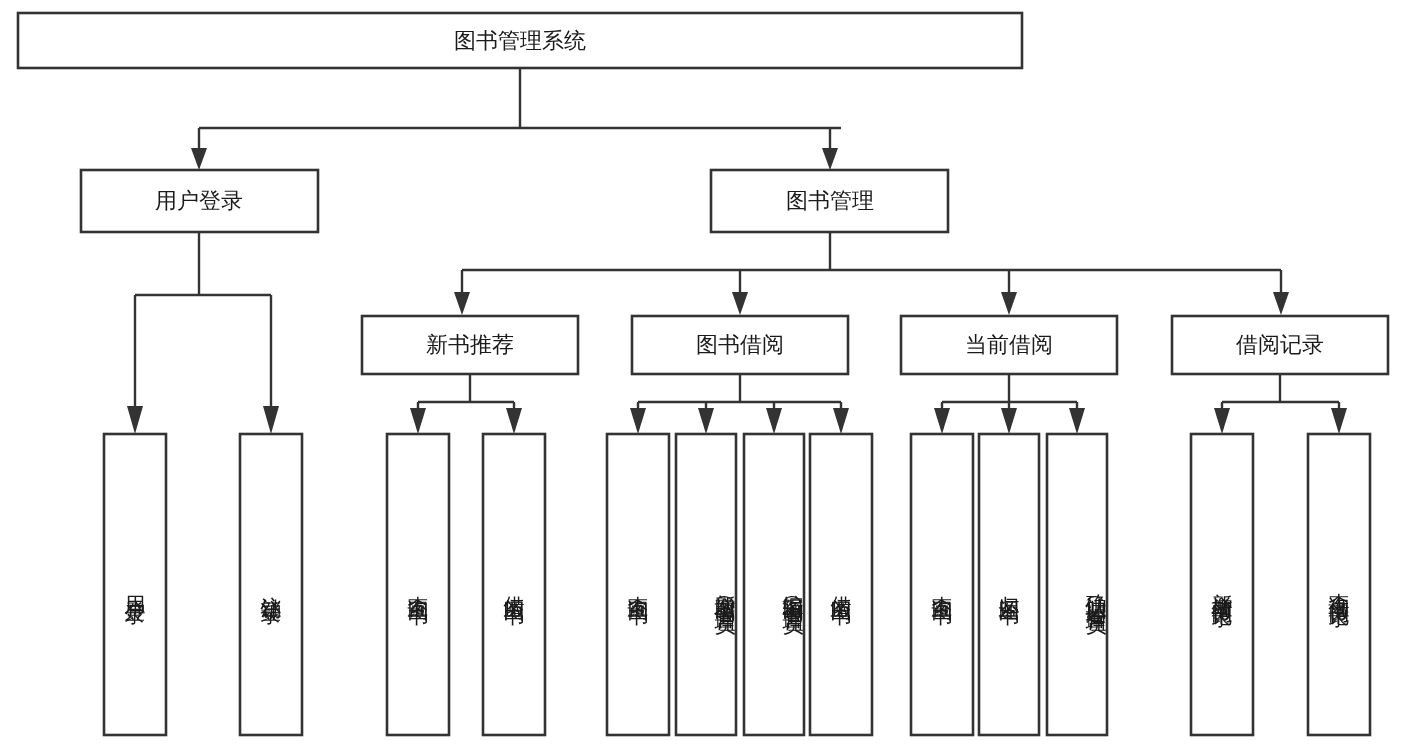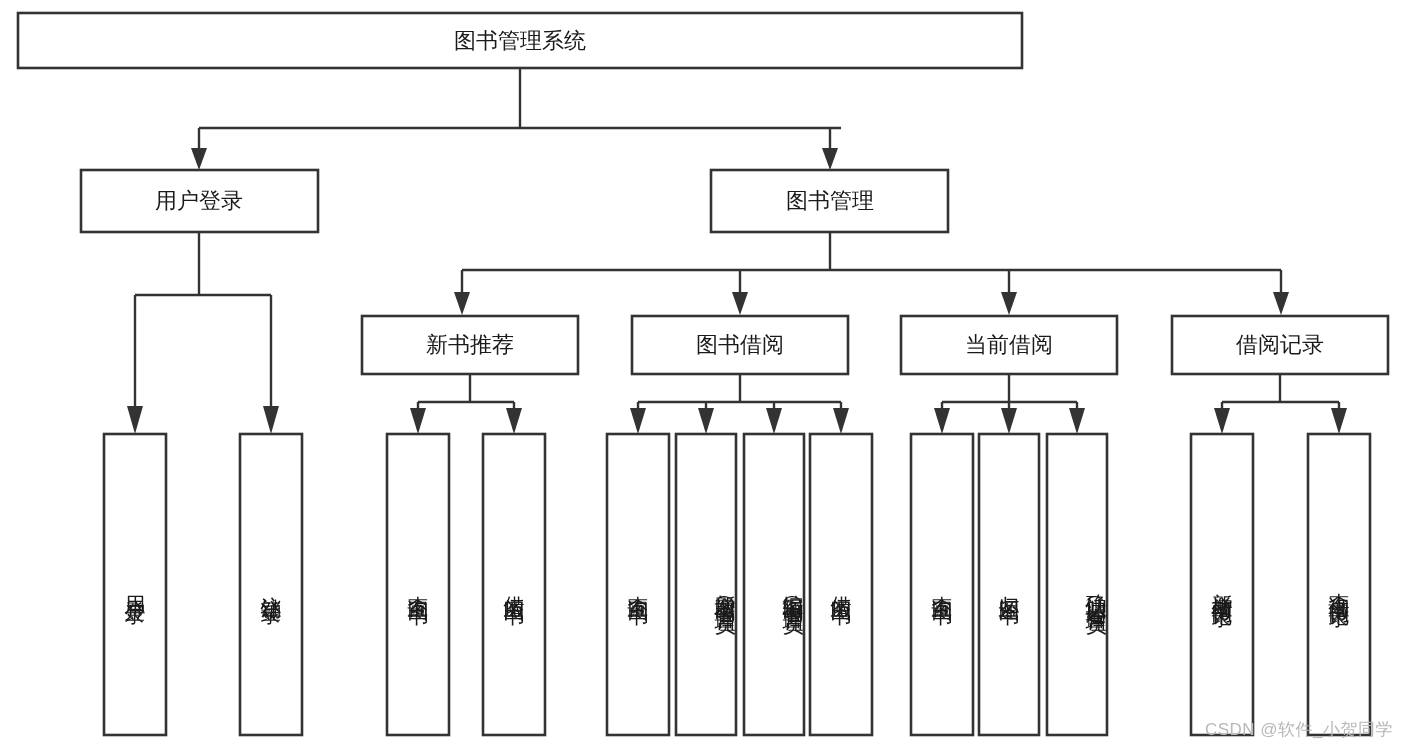--- a/index.html
+++ b/index.html
@@ -214,15 +214,14 @@
   <div class="leaf-label" style="left:744px; top:434px; width:60px; height:301px; display:flex; align-items:flex-start; justify-content:center; padding-top:12px; box-sizing:border-box;">编辑图书（管理员）</div>
   <div class="leaf-label" style="left:810px; top:434px; width:62px; height:301px; display:flex; align-items:center; justify-content:center;">借阅图书</div>
 
   <div class="leaf-label" style="left:911px; top:434px; width:62px; height:301px; display:flex; align-items:center; justify-content:center;">查询图书</div>
   <div class="leaf-label" style="left:979px; top:434px; width:60px; height:301px; display:flex; align-items:center; justify-content:center;">归还图书</div>
   <div class="leaf-label" style="left:1047px; top:434px; width:60px; height:301px; display:flex; align-items:flex-start; justify-content:center; padding-top:12px; box-sizing:border-box;">确认归还（管理员）</div>
 
   <div class="leaf-label" style="left:1191px; top:434px; width:62px; height:301px; display:flex; align-items:center; justify-content:center;">新增借阅记录</div>
   <div class="leaf-label" style="left:1308px; top:434px; width:62px; height:301px; display:flex; align-items:center; justify-content:center;">查询借阅记录</div>
 
-  <div class="watermark">CSDN @软件_小贺同学</div>
 
 </div>
 
 </body></html>

